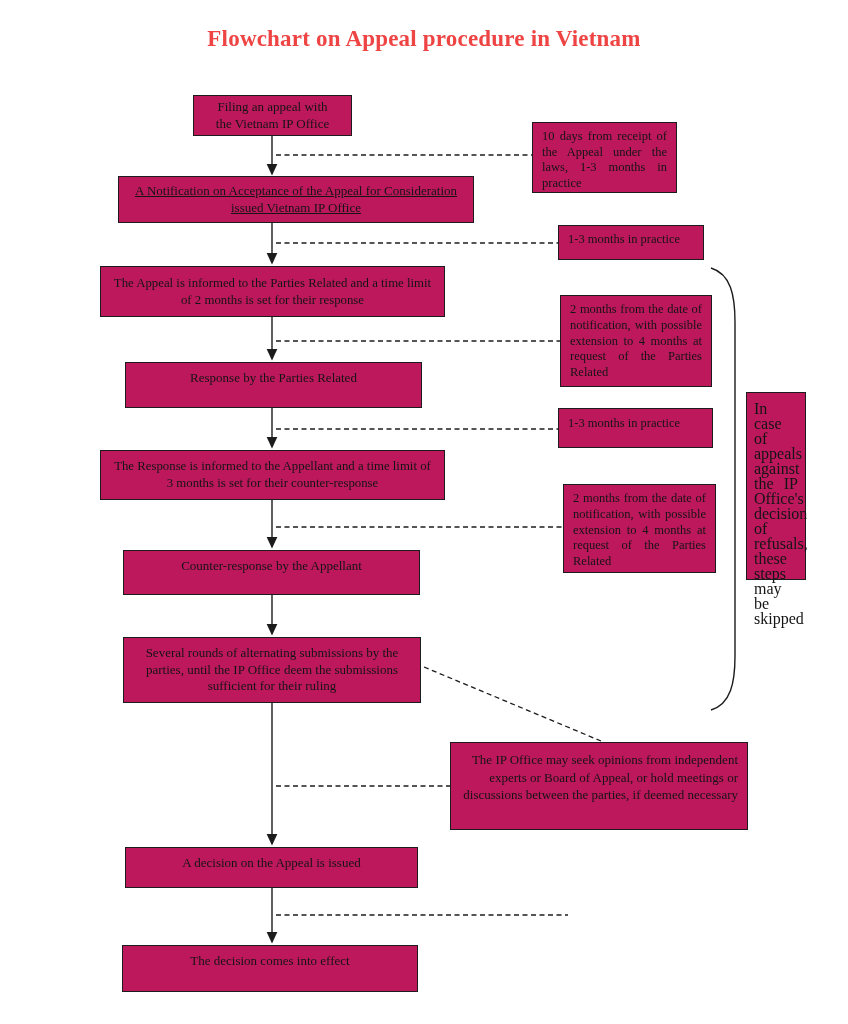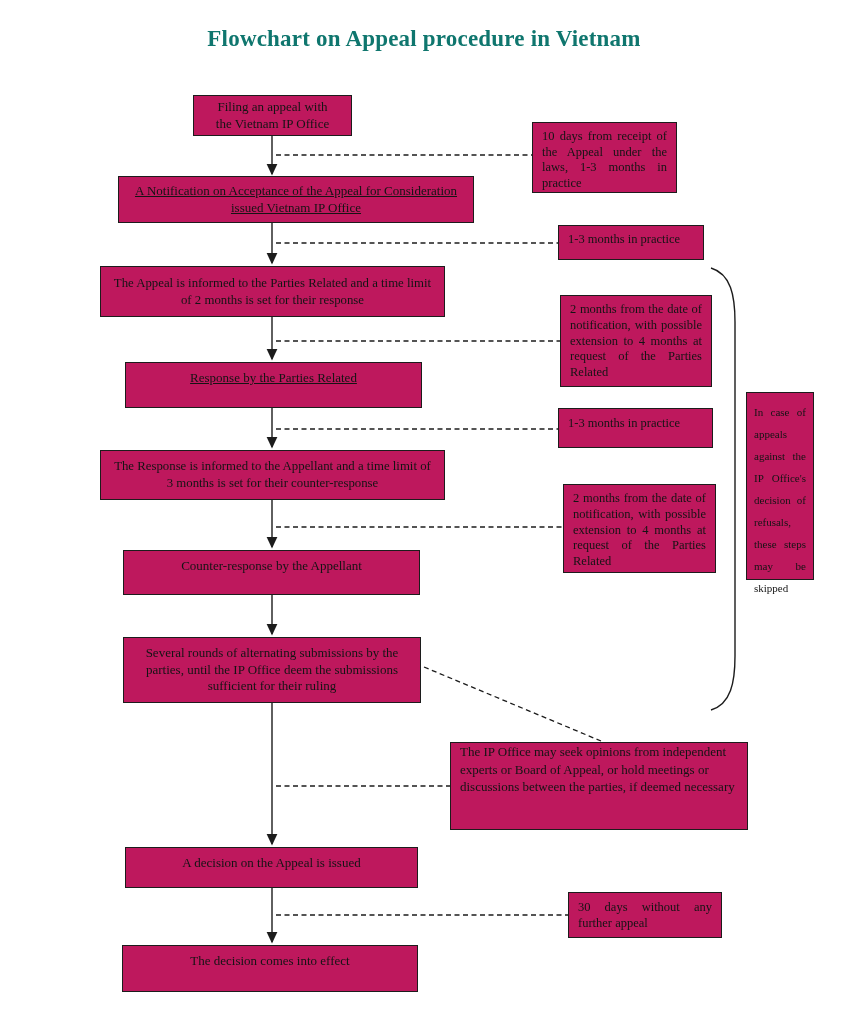--- a/index.html
+++ b/index.html
@@ -22,46 +22,46 @@
     text-align:center; font-size:13px; line-height:1.3; padding:2px 9px;
   }
   .node.topalign { align-items:flex-start; padding-top:7px; }
   .prelines { white-space:pre-line; }
   .ann { font-size:12.5px; line-height:1.26; padding:6px 9px 4px 9px; }
   .just { text-align:justify; }
   
   #n1 { left:193px; top:95px;  width:159px; height:41px; }
   #n2 { left:118px; top:176px; width:356px; height:47px;text-decoration:underline; }
   #n3 { left:100px; top:266px; width:345px; height:51px; font-size:12.8px; }
-  #n4 { left:125px; top:362px; width:297px; height:46px;text-decoration:underline; }
+  #n4 { left:125px; top:362px; width:297px; height:46px; }
   #n5 { left:100px; top:450px; width:345px; height:50px; font-size:12.8px; }
   #n6 { left:123px; top:550px; width:297px; height:45px; }
   #n7 { left:123px; top:637px; width:298px; height:66px; }
   #n8 { left:125px; top:847px; width:293px; height:41px; }
   #n9 { left:122px; top:945px; width:296px; height:47px; }
   
   #a1 { left:532px; top:122px; width:145px; height:71px; line-height:15.7px; }
   #a2 { left:558px; top:225px; width:146px; height:35px; }
   #a3 { left:560px; top:295px; width:152px; height:92px; line-height:15.8px; }
   #a4 { left:558px; top:408px; width:155px; height:40px; padding-top:7px; }
   #a5 { left:563px; top:484px; width:153px; height:89px; line-height:15.8px; }
-  #a6 { left:450px; top:742px; width:298px; height:88px; text-align:left;
-        font-size:13px; line-height:17.5px; padding-top:0; }
+  #a6 { left:450px; top:742px; width:298px; height:88px; text-align:right;
+        font-size:13px; line-height:17.5px; padding-top:8px; }
   #a7 { left:568px; top:892px; width:154px; height:46px; line-height:16px; }
-  #side { left:746px; top:392px; width:68px; height:188px;
-          font-size:11px; line-height:22px; padding:8px 7px;
+  #side { left:746px; top:392px; width:60px; height:188px;
+          font-size:16px; line-height:15px; padding:8px 7px;
           text-align:justify; }
   svg.connectors { position:absolute; left:0; top:0; width:848px; height:1024px; }
 </style>
 </head>
 <body>
 
 <div class="canvas">
 
-  <div class="title" style="color: #0f766e;">Flowchart on Appeal procedure in Vietnam</div>
+  <div class="title" style="color: #ef4444;">Flowchart on Appeal procedure in Vietnam</div>
 
   <svg class="connectors" viewBox="0 0 848 1024" xmlns="http://www.w3.org/2000/svg">
     <defs>
       <marker id="arrowhead" markerWidth="9" markerHeight="8" refX="7.5" refY="4" orient="auto">
         <path d="M0,0 L8.5,4 L0,8 Z" fill="#1c1c1c"></path>
       </marker>
     </defs>
 
     <line x1="272" y1="136" x2="272" y2="174" stroke="#1c1c1c" stroke-width="1.4" marker-end="url(#arrowhead)"></line>
     <line x1="272" y1="223" x2="272" y2="263" stroke="#1c1c1c" stroke-width="1.4" marker-end="url(#arrowhead)"></line>
@@ -94,17 +94,16 @@
   <div class="box node" id="n7">Several rounds of alternating submissions by the parties, until the IP Office deem the submissions sufficient for their ruling</div>
   <div class="box node topalign" id="n9">The decision comes into effect</div>
   <div class="box node topalign" id="n8">A decision on the Appeal is issued</div>
 
   <div class="box ann just" id="a1">10 days from receipt of the Appeal under the laws, 1-3 months in practice</div>
   <div class="box ann" id="a2">1-3 months in practice</div>
   <div class="box ann just" id="a3">2 months from the date of notification, with possible extension to 4 months at request of the Parties Related</div>
   <div class="box ann" id="a4">1-3 months in practice</div>
   <div class="box ann just" id="a5">2 months from the date of notification, with possible extension to 4 months at request of the Parties Related</div>
   <div class="box ann" id="a6">The IP Office may seek opinions from independent experts or Board of Appeal, or hold meetings or discussions between the parties, if deemed necessary</div>
-  <div class="box ann just" id="a7">30 days without any further appeal</div>
 
   <div class="box" id="side">In case of appeals against the IP Office's decision of refusals, these steps may be skipped</div>
 
 </div>
 
 </body></html>

